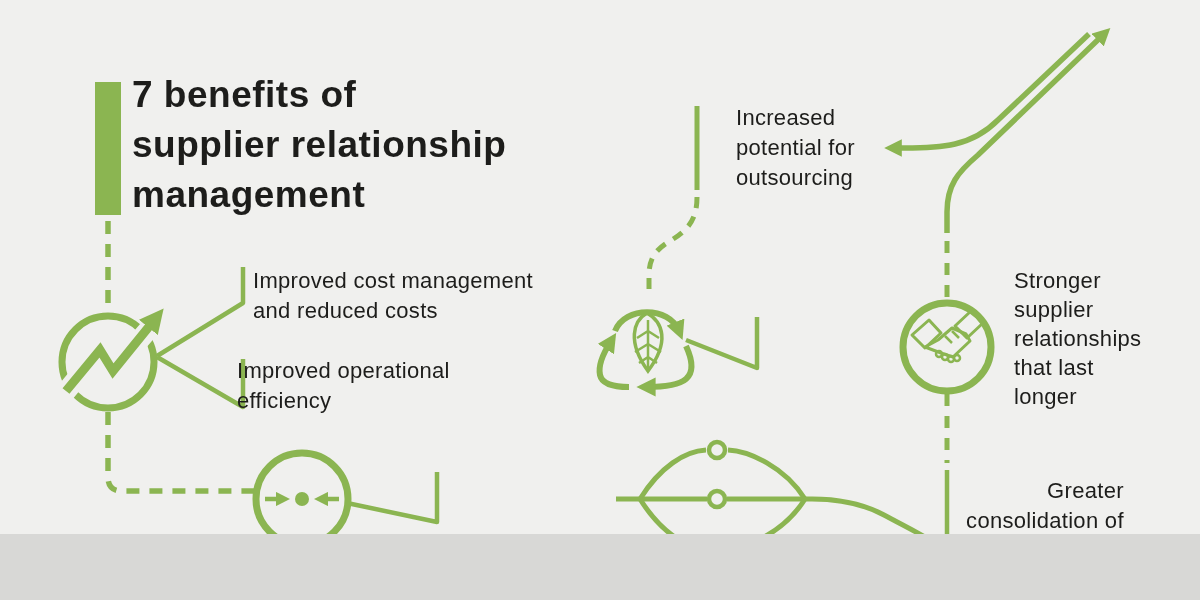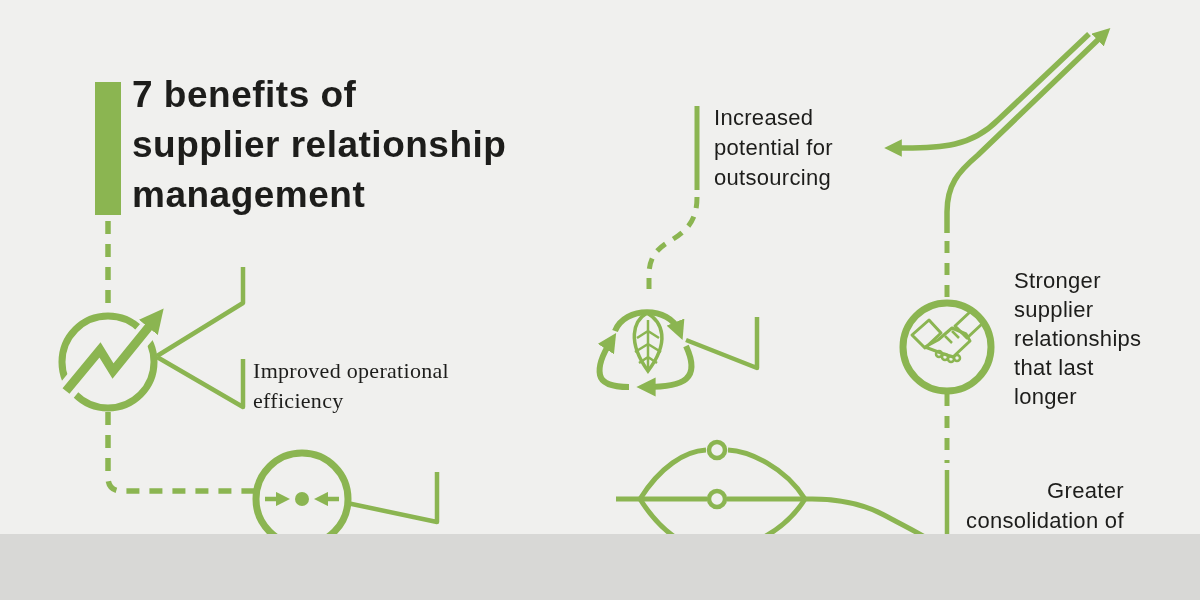--- a/index.html
+++ b/index.html
@@ -141,25 +141,27 @@
       <path d="M265,499 H283" stroke-width="4.5" marker-end="url(#ah)"></path>
       <path d="M339,499 H321" stroke-width="4.5" marker-end="url(#ah)"></path>
       <circle cx="302" cy="499" r="7" class="fill"></circle>
     </g>
   </svg>
 
   <div class="label title" style="left:132px; top:70px;">7 benefits of
 supplier relationship
 management</div>
 
+  <div class="label" style="left:253px; top:266px;">Improved cost management
+and reduced costs</div>
 
-  <div class="label" style="left:253px; top:356px;font-family:Liberation Serif, serif;">Improved operational
+  <div class="label" style="left:237px; top:356px;">Improved operational
 efficiency</div>
 
-  <div class="label" style="left:714px; top:103px;">Increased
+  <div class="label" style="left:736px; top:103px;">Increased
 potential for
 outsourcing</div>
 
 
   <div class="label" style="left:1014px; top:266px; line-height:29px;">Stronger
 supplier
 relationships
 that last
 longer</div>
 

